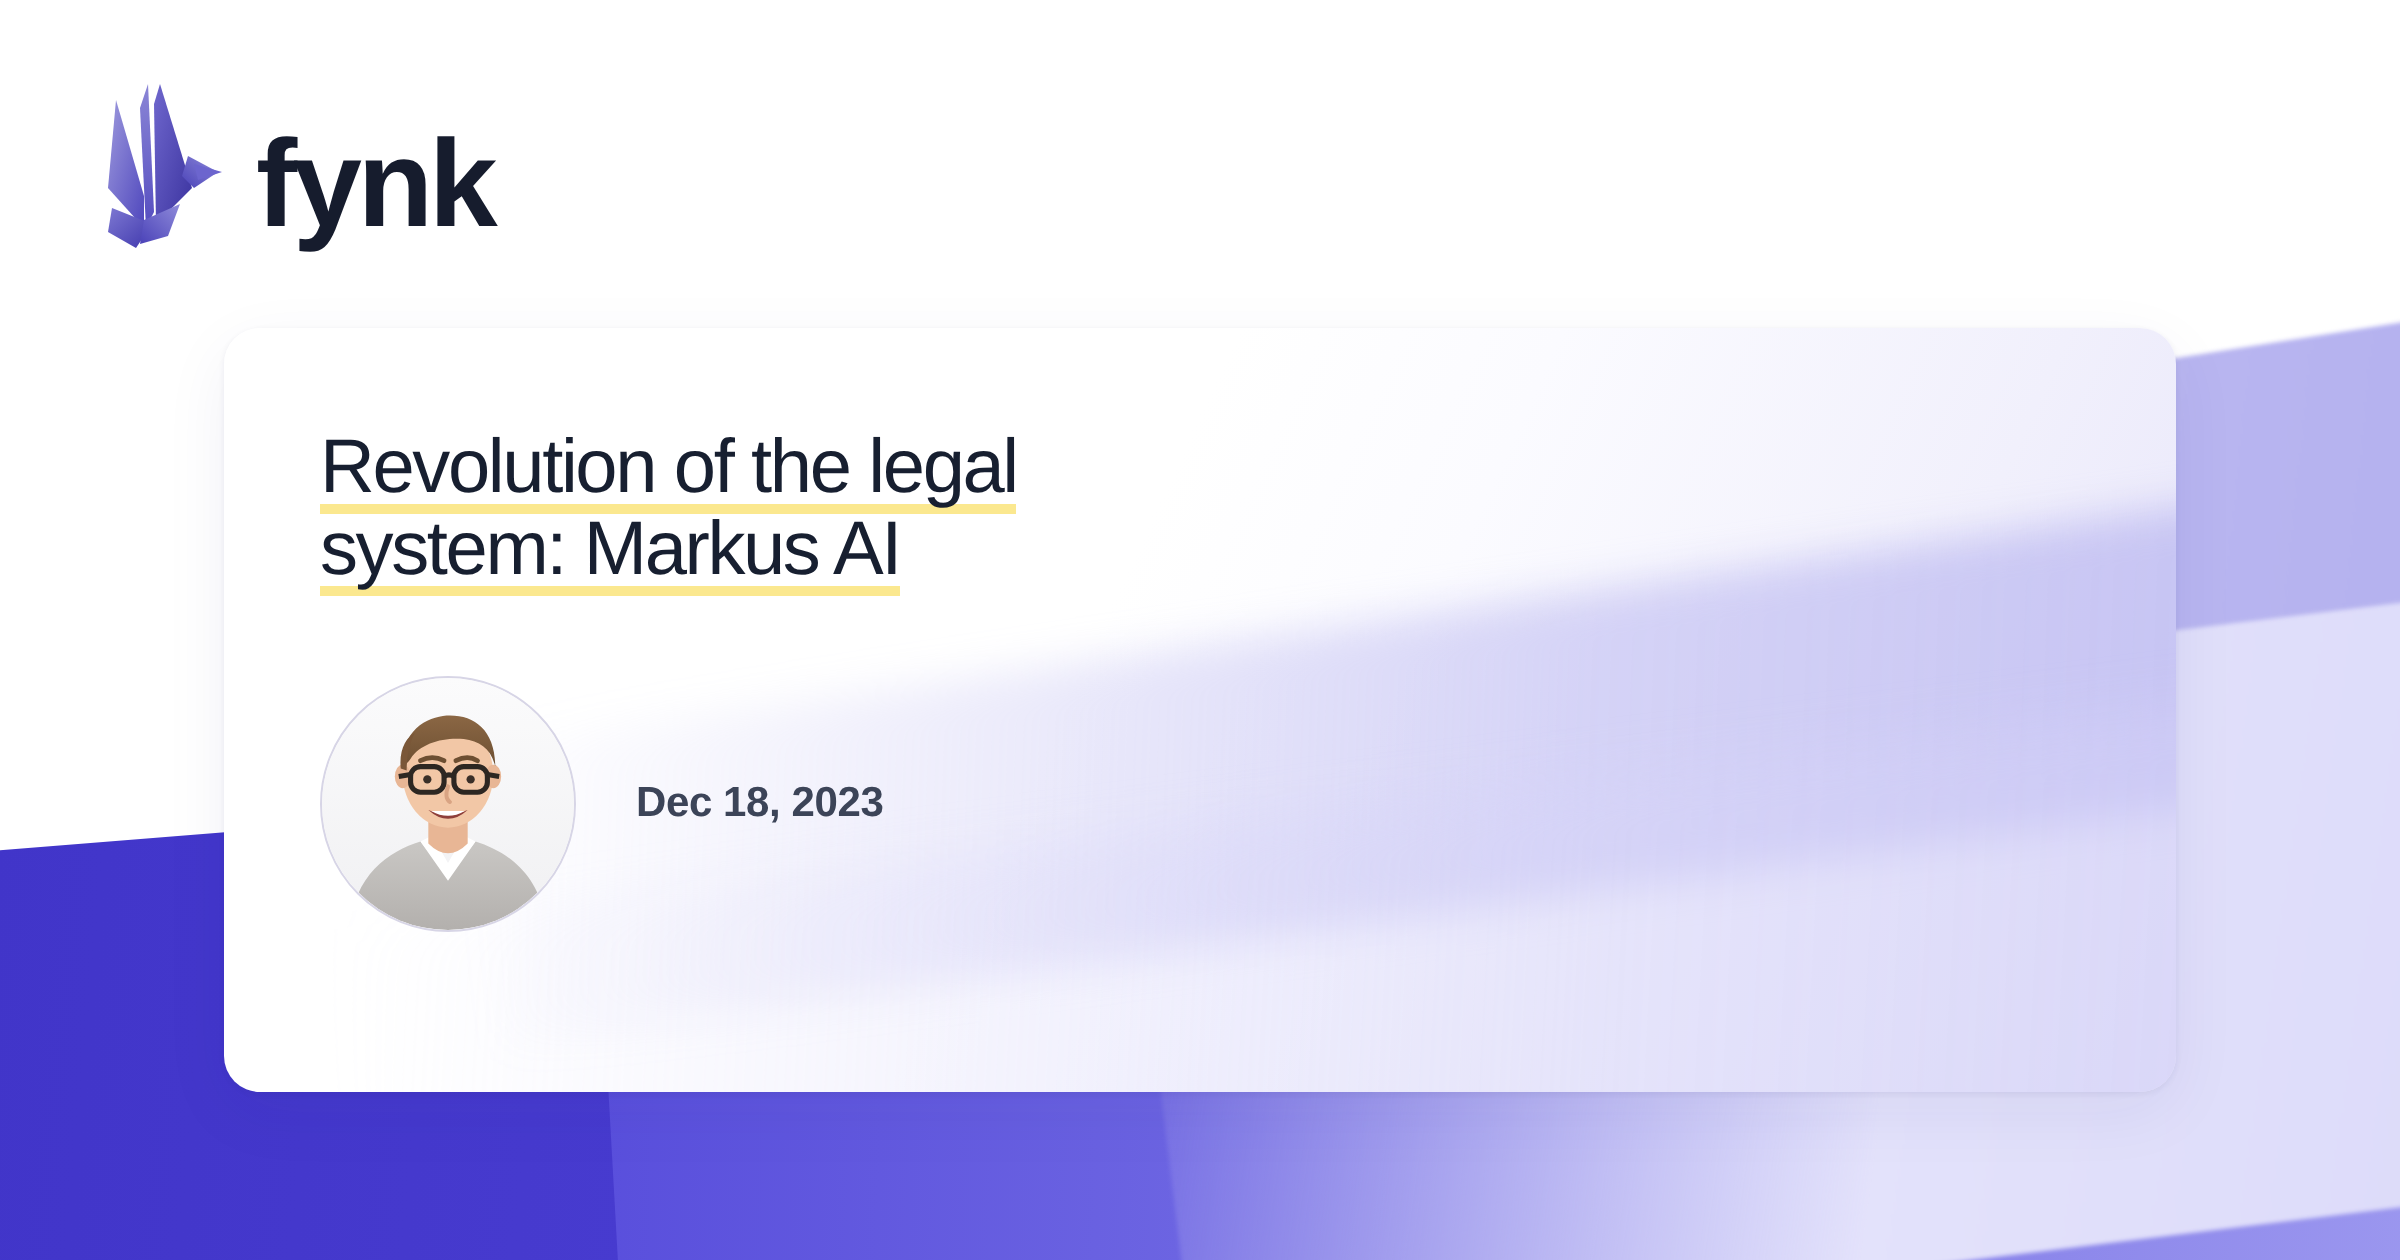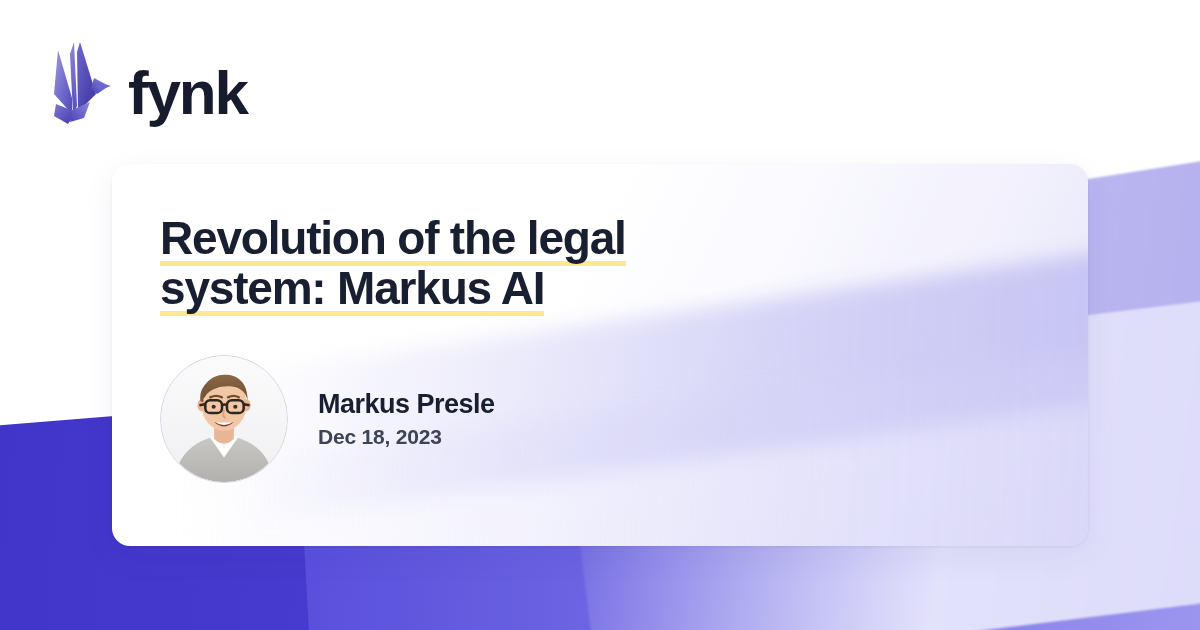--- a/index.html
+++ b/index.html
@@ -128,22 +128,22 @@
     background:linear-gradient(100deg, rgba(255,255,255,0) 0%, rgba(214,212,248,.5) 55%, rgba(205,202,246,.65) 100%);
     transform:rotate(-7deg);
     transform-origin:0 0;
     filter:blur(12px);
   }
 
   .card-inner { position:relative; z-index:2; padding:50px 0 0 48px; }
 
   
   .title {
-    font-size:46px;
-    font-weight:700;
+    font-size:38px;
+    font-weight:400;
     line-height:1.08;
     letter-spacing:-1.2px;
     color:#171f30;
     max-width:560px;
   }
   .title .ln { display:block; width:max-content; }
   .title .hl {
     background-image:linear-gradient(#fbe88f,#fbe88f);
     background-repeat:no-repeat;
     background-size:100% 5px;
@@ -299,20 +299,19 @@
 
               <path d="M64 55 q-2 6 1 8" stroke="#d9a483" stroke-width="2" fill="none" stroke-linecap="round"></path>
 
               <path d="M54 67 q10 9 20 0 q-10 4 -20 0 Z" fill="#8e3f3a"></path>
               <path d="M55.5 67.5 q8.5 5 17 0 Z" fill="#ffffff"></path>
             </g>
           </svg>
         </div>
 
         <div class="author-meta">
-          <span class="author-name">Markus Presle</span>
           <span class="author-date">Dec 18, 2023</span>
         </div>
       </div>
     </div>
   </div>
 
 </div>
 
 </body></html>

